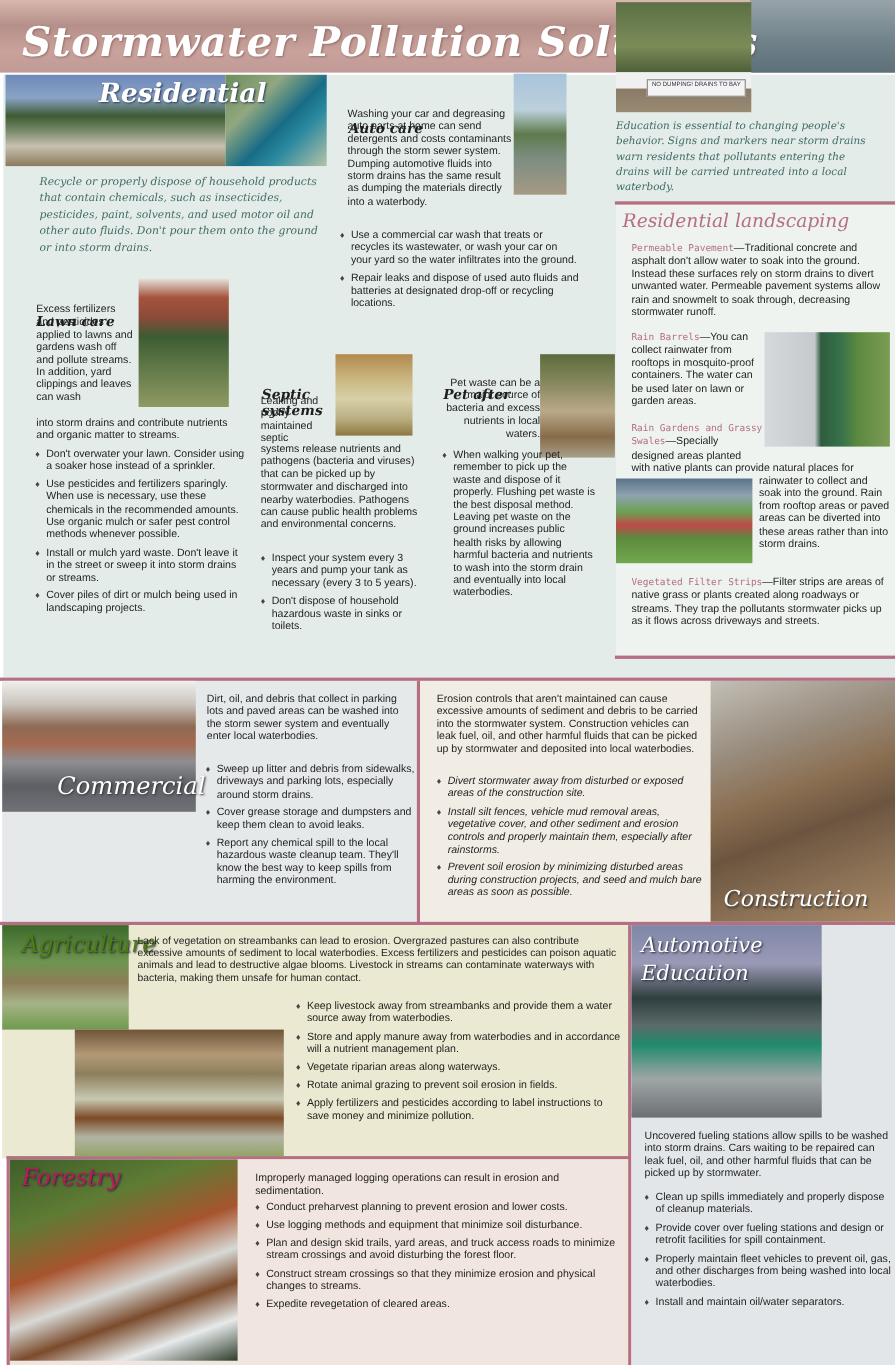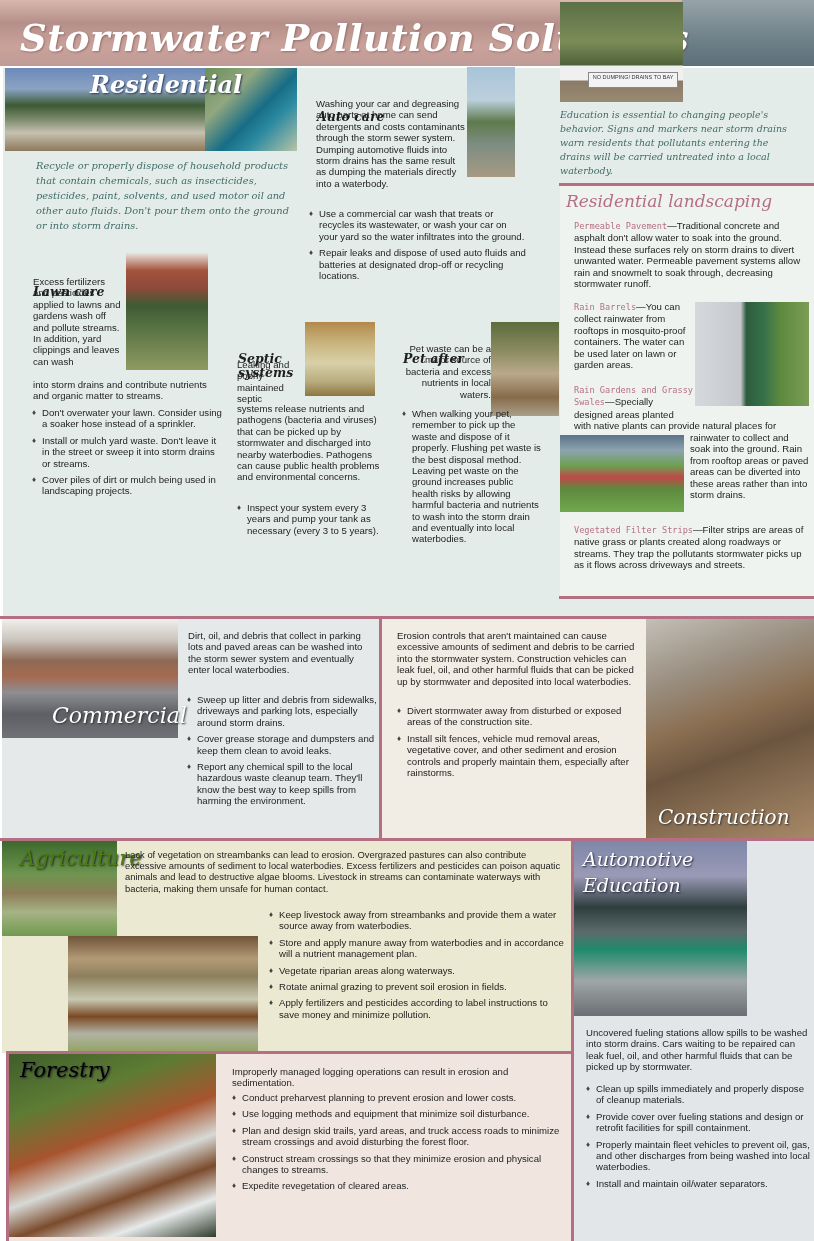--- a/index.html
+++ b/index.html
@@ -89,21 +89,21 @@
   #com-body { left: 188px; top: 630px; width: 188px; }
   #com-bullets { left: 186px; top: 694px; width: 192px; }
   #com-vrule { left: 379px; top: 619px; width: 3px; height: 220px; }
 
   
   #con-panel { left: 382px; top: 619px; width: 265px; height: 219px; background: #f1ede5; }
   #con-photo { left: 646px; top: 619px; width: 168px; height: 219px;
     background: linear-gradient(160deg, #c3bfb7 0%, #9a8f81 25%, #8a6e51 45%, #6c5540 60%, #8b7155 80%, #a78866 100%); }
   #con-title { left: 658px; top: 804px; font-size: 20px; line-height: 26px; color: #ffffff; text-shadow: 1px 1px 2px #333; }
   #con-body { left: 397px; top: 630px; width: 245px; }
-  #con-bullets { left: 396px; top: 705px; width: 248px; }
+  #con-bullets { left: 396px; top: 705px; width: 248px; font-style: italic; }
   #con-rule-bottom { left: 0; top: 838px; width: 814px; height: 3px; }
 
   
   #ag-panel { left: 2px; top: 841px; width: 570px; height: 212px; background: #ebe9d2; }
   #ag-photo-a { left: 2px; top: 841px; width: 115px; height: 95px;
     background: linear-gradient(180deg, #3c6a2c 0%, #6e9550 35%, #8d7d58 55%, #a6b386 75%, #709a4e 100%); }
   #ag-photo-b { left: 68px; top: 936px; width: 190px; height: 115px;
     background: linear-gradient(180deg, #6f5438 0%, #b39a77 20%, #8d7f5c 35%, #c7c9b2 55%, #7b4a25 70%, #b2b3a3 85%, #93a467 100%); }
   #ag-title { left: 20px; top: 845px; font-size: 21px; line-height: 26px; color: #4d7c0f; text-shadow: 1px 1px 2px #223; }
   #ag-body { left: 125px; top: 849px; width: 440px; font-size: 9.4px; line-height: 11.2px; }
@@ -117,21 +117,21 @@
   #auto-title { left: 583px; top: 846px; font-size: 19px; line-height: 26px; color: #ffffff; text-shadow: 1px 1px 2px #223; }
   #auto-body { left: 586px; top: 1027px; width: 222px; }
   #auto-bullets { left: 585px; top: 1083px; width: 225px; }
 
   
   #for-rule-top { left: 6px; top: 1051px; width: 566px; height: 3px; }
   #for-vrule-left { left: 6px; top: 1051px; width: 3px; height: 190px; }
   #for-panel { left: 9px; top: 1054px; width: 562px; height: 187px; background: #f0e6df; }
   #for-photo { left: 9px; top: 1054px; width: 207px; height: 183px;
     background: linear-gradient(160deg, #3f5e2a 0%, #5e7c34 25%, #a7542e 45%, #d7d9d6 60%, #7b4b2c 72%, #e6eaea 85%, #2e3b2b 100%); }
-  #for-title { left: 20px; top: 1057px; font-size: 21px; line-height: 26px; color: #000000; text-shadow: 1px 1px 2px #223; }
+  #for-title { left: 20px; top: 1057px; font-size: 21px; line-height: 26px; color: #be185d; text-shadow: 1px 1px 2px #223; }
   #for-body { left: 232px; top: 1066px; width: 335px; }
   #for-bullets { left: 231px; top: 1092px; width: 340px; }
 </style>
 </head>
 <body>
 
 <div id="header" class="abs"></div>
 <div id="header-sky-right" class="abs"></div>
 <h1 id="title" class="abs script">Stormwater Pollution Solutions</h1>
 
@@ -153,30 +153,32 @@
   <li>Use a commercial car wash that treats or recycles its wastewater, or wash your car on your yard so the water infiltrates into the ground.</li>
   <li>Repair leaks and dispose of used auto fluids and batteries at designated drop-off or recycling locations.</li>
 </ul>
 
 <div id="lawn-head" class="abs head-serif">Lawn care</div>
 <div id="lawn-photo" class="photo"></div>
 <p id="lawn-body-a" class="abs body">Excess fertilizers and pesticides applied to lawns and gardens wash off and pollute streams. In addition, yard clippings and leaves can wash</p>
 <p id="lawn-body-b" class="abs body">into storm drains and contribute nutrients and organic matter to streams.</p>
 <ul id="lawn-bullets" class="abs bullets">
   <li>Don't overwater your lawn. Consider using a soaker hose instead of a sprinkler.</li>
+  <li>Use pesticides and fertilizers sparingly. When use is necessary, use these chemicals in the recommended amounts. Use organic mulch or safer pest control methods whenever possible.</li>
   <li>Install or mulch yard waste. Don't leave it in the street or sweep it into storm drains or streams.</li>
   <li>Cover piles of dirt or mulch being used in landscaping projects.</li>
 </ul>
 
 <div id="septic-head" class="abs head-serif" style="width:66px;">Septic systems</div>
 <div id="septic-photo" class="photo"></div>
 <p id="septic-body-a" class="abs body">Leaking and poorly maintained septic</p>
 <p id="septic-body-b" class="abs body">systems release nutrients and pathogens (bacteria and viruses) that can be picked up by stormwater and discharged into nearby waterbodies. Pathogens can cause public health problems and environmental concerns.</p>
 <ul id="septic-bullets" class="abs bullets">
   <li>Inspect your system every 3 years and pump your tank as necessary (every 3 to 5 years).</li>
+  <li>Don't dispose of household hazardous waste in sinks or toilets.</li>
 </ul>
 
 <div id="pet-head" class="abs head-serif">Pet after</div>
 <div id="pet-photo" class="photo"></div>
 <p id="pet-body" class="abs body">Pet waste can be a major source of bacteria and excess nutrients in local waters.</p>
 <ul id="pet-bullets" class="abs bullets">
   <li>When walking your pet, remember to pick up the waste and dispose of it properly. Flushing pet waste is the best disposal method. Leaving pet waste on the ground increases public health risks by allowing harmful bacteria and nutrients to wash into the storm drain and eventually into local waterbodies.</li>
 </ul>
 
 <div id="land-box" class="abs"></div>
@@ -204,20 +206,21 @@
 </ul>
 <div id="com-vrule" class="rule"></div>
 
 <div id="con-panel" class="abs"></div>
 <div id="con-photo" class="photo"></div>
 <div id="con-title" class="abs script">Construction</div>
 <p id="con-body" class="abs body">Erosion controls that aren't maintained can cause excessive amounts of sediment and debris to be carried into the stormwater system. Construction vehicles can leak fuel, oil, and other harmful fluids that can be picked up by stormwater and deposited into local waterbodies.</p>
 <ul id="con-bullets" class="abs bullets">
   <li>Divert stormwater away from disturbed or exposed areas of the construction site.</li>
   <li>Install silt fences, vehicle mud removal areas, vegetative cover, and other sediment and erosion controls and properly maintain them, especially after rainstorms.</li>
+  <li>Prevent soil erosion by minimizing disturbed areas during construction projects, and seed and mulch bare areas as soon as possible.</li>
 </ul>
 <div id="con-rule-bottom" class="rule"></div>
 
 <div id="ag-panel" class="abs"></div>
 <div id="ag-photo-a" class="photo"></div>
 <div id="ag-photo-b" class="photo"></div>
 <div id="ag-title" class="abs script">Agriculture</div>
 <p id="ag-body" class="abs body">Lack of vegetation on streambanks can lead to erosion. Overgrazed pastures can also contribute excessive amounts of sediment to local waterbodies. Excess fertilizers and pesticides can poison aquatic animals and lead to destructive algae blooms. Livestock in streams can contaminate waterways with bacteria, making them unsafe for human contact.</p>
 <ul id="ag-bullets" class="abs bullets">
   <li>Keep livestock away from streambanks and provide them a water source away from waterbodies.</li>

